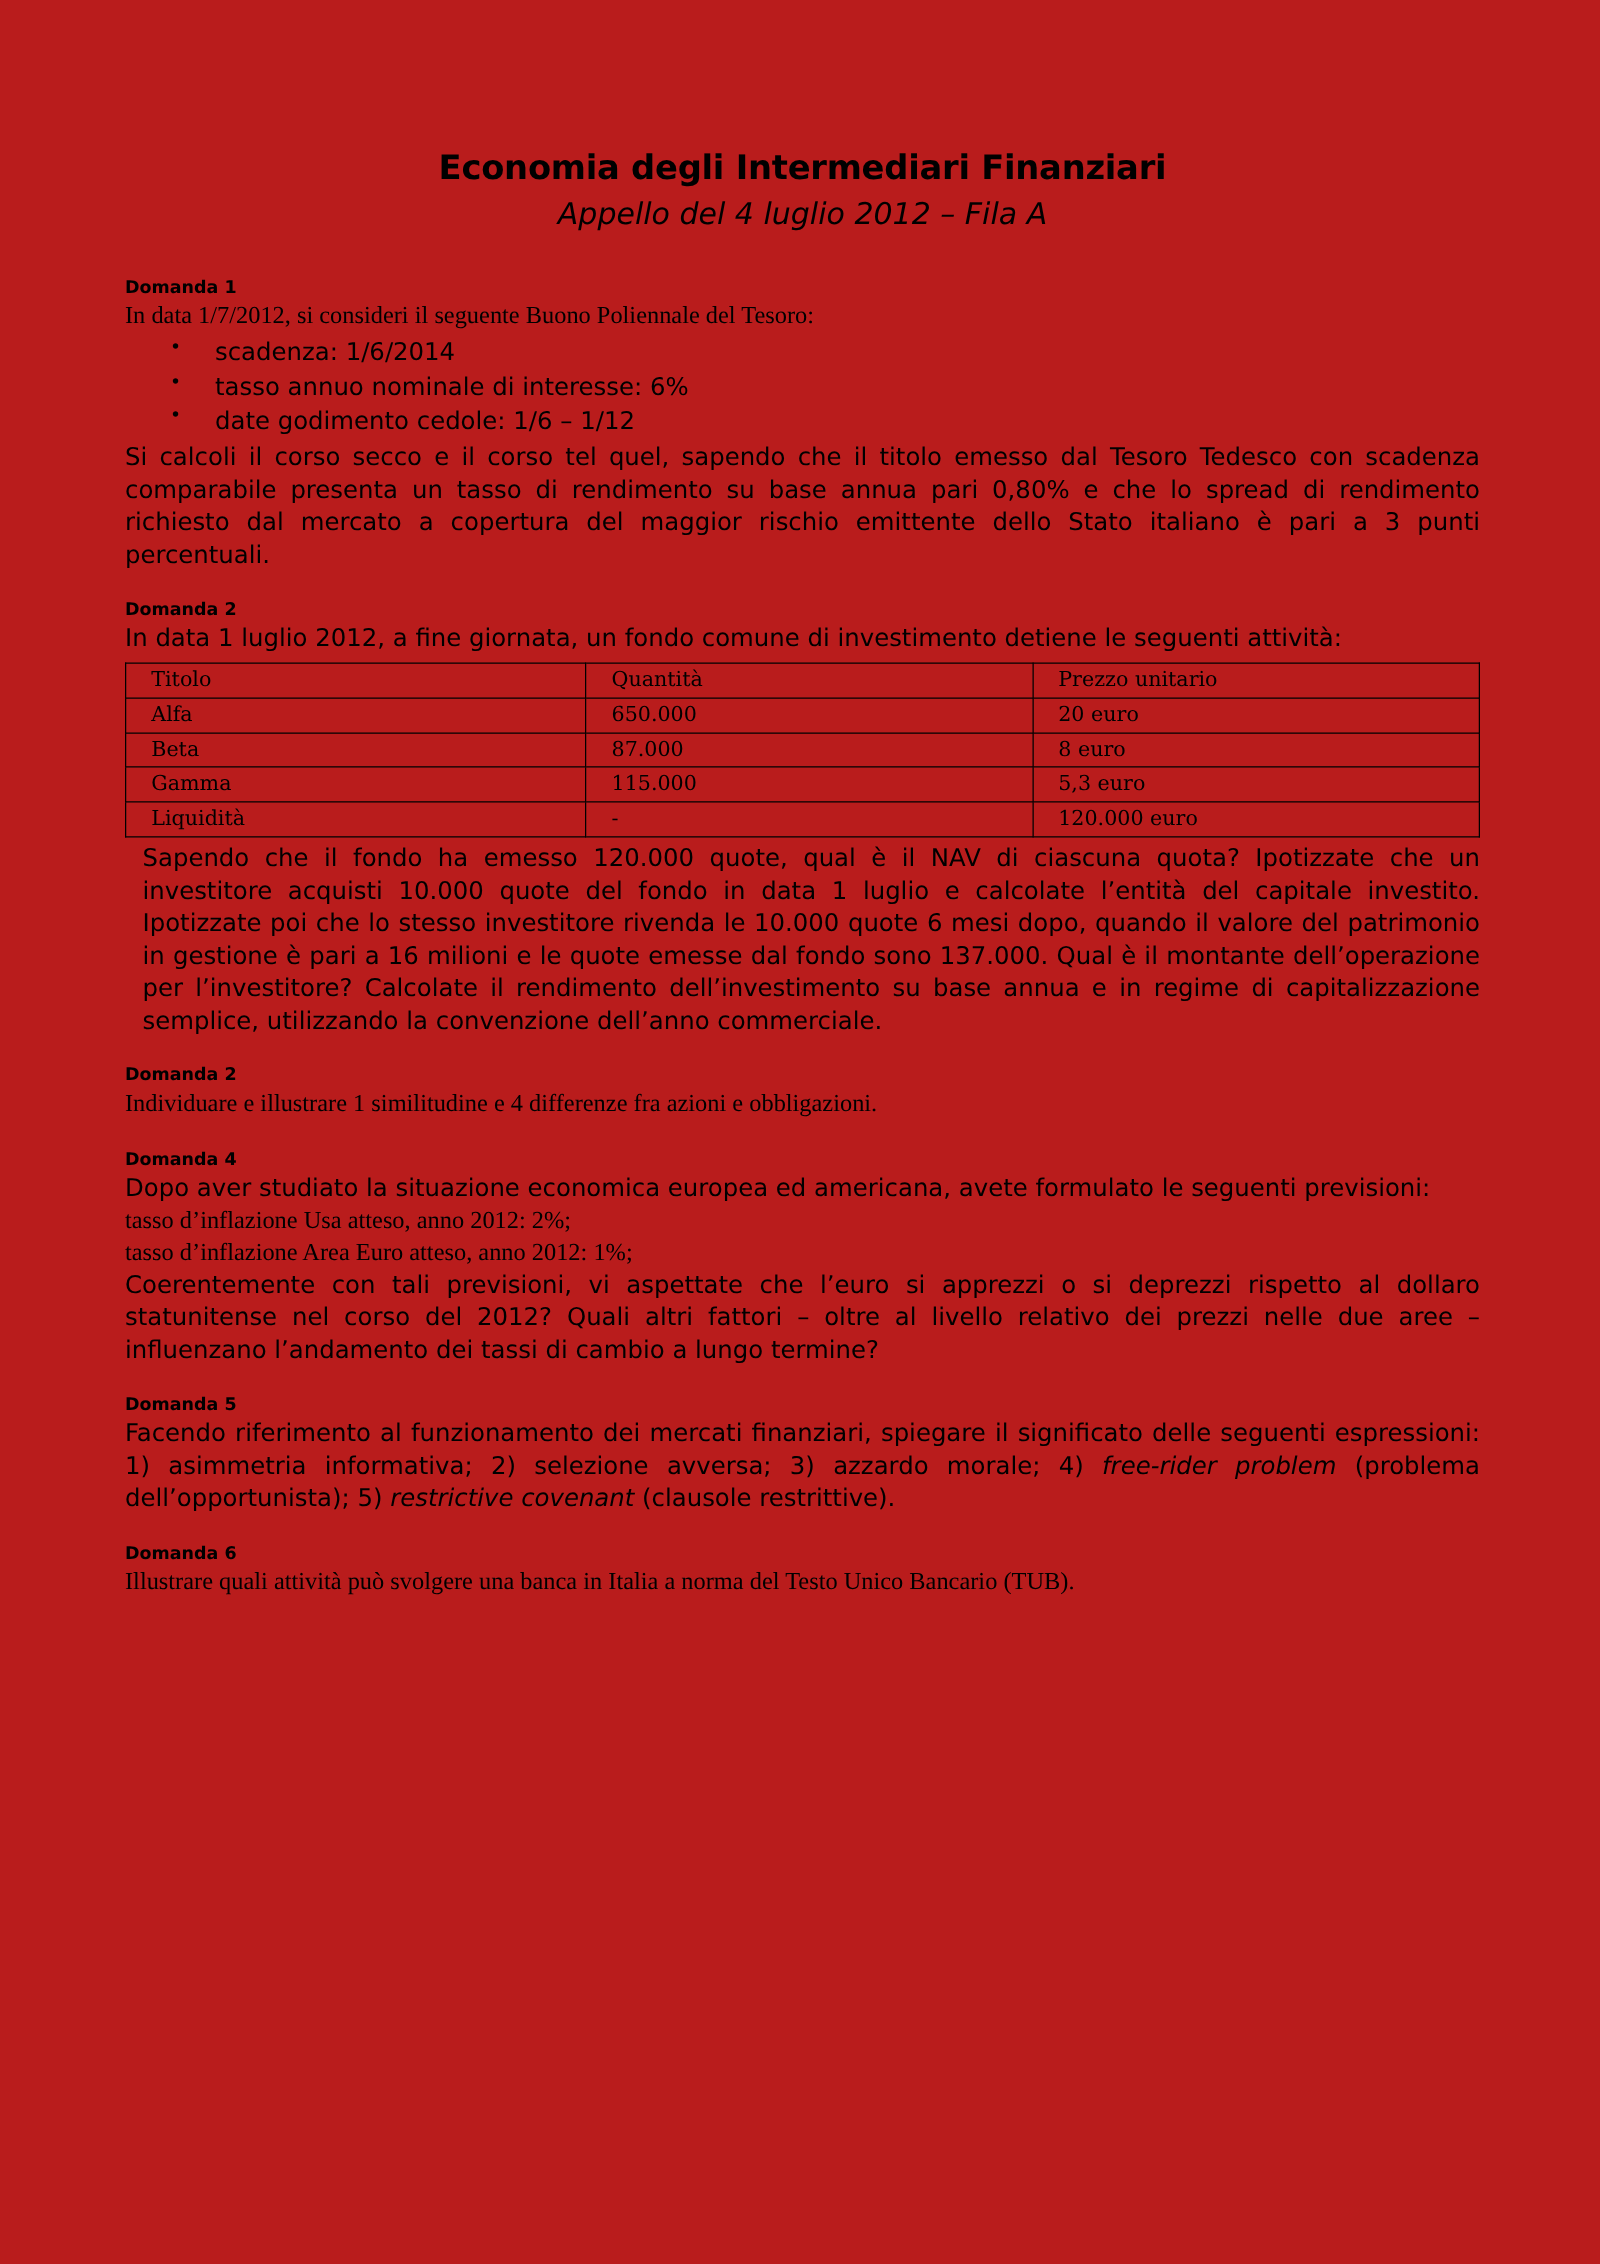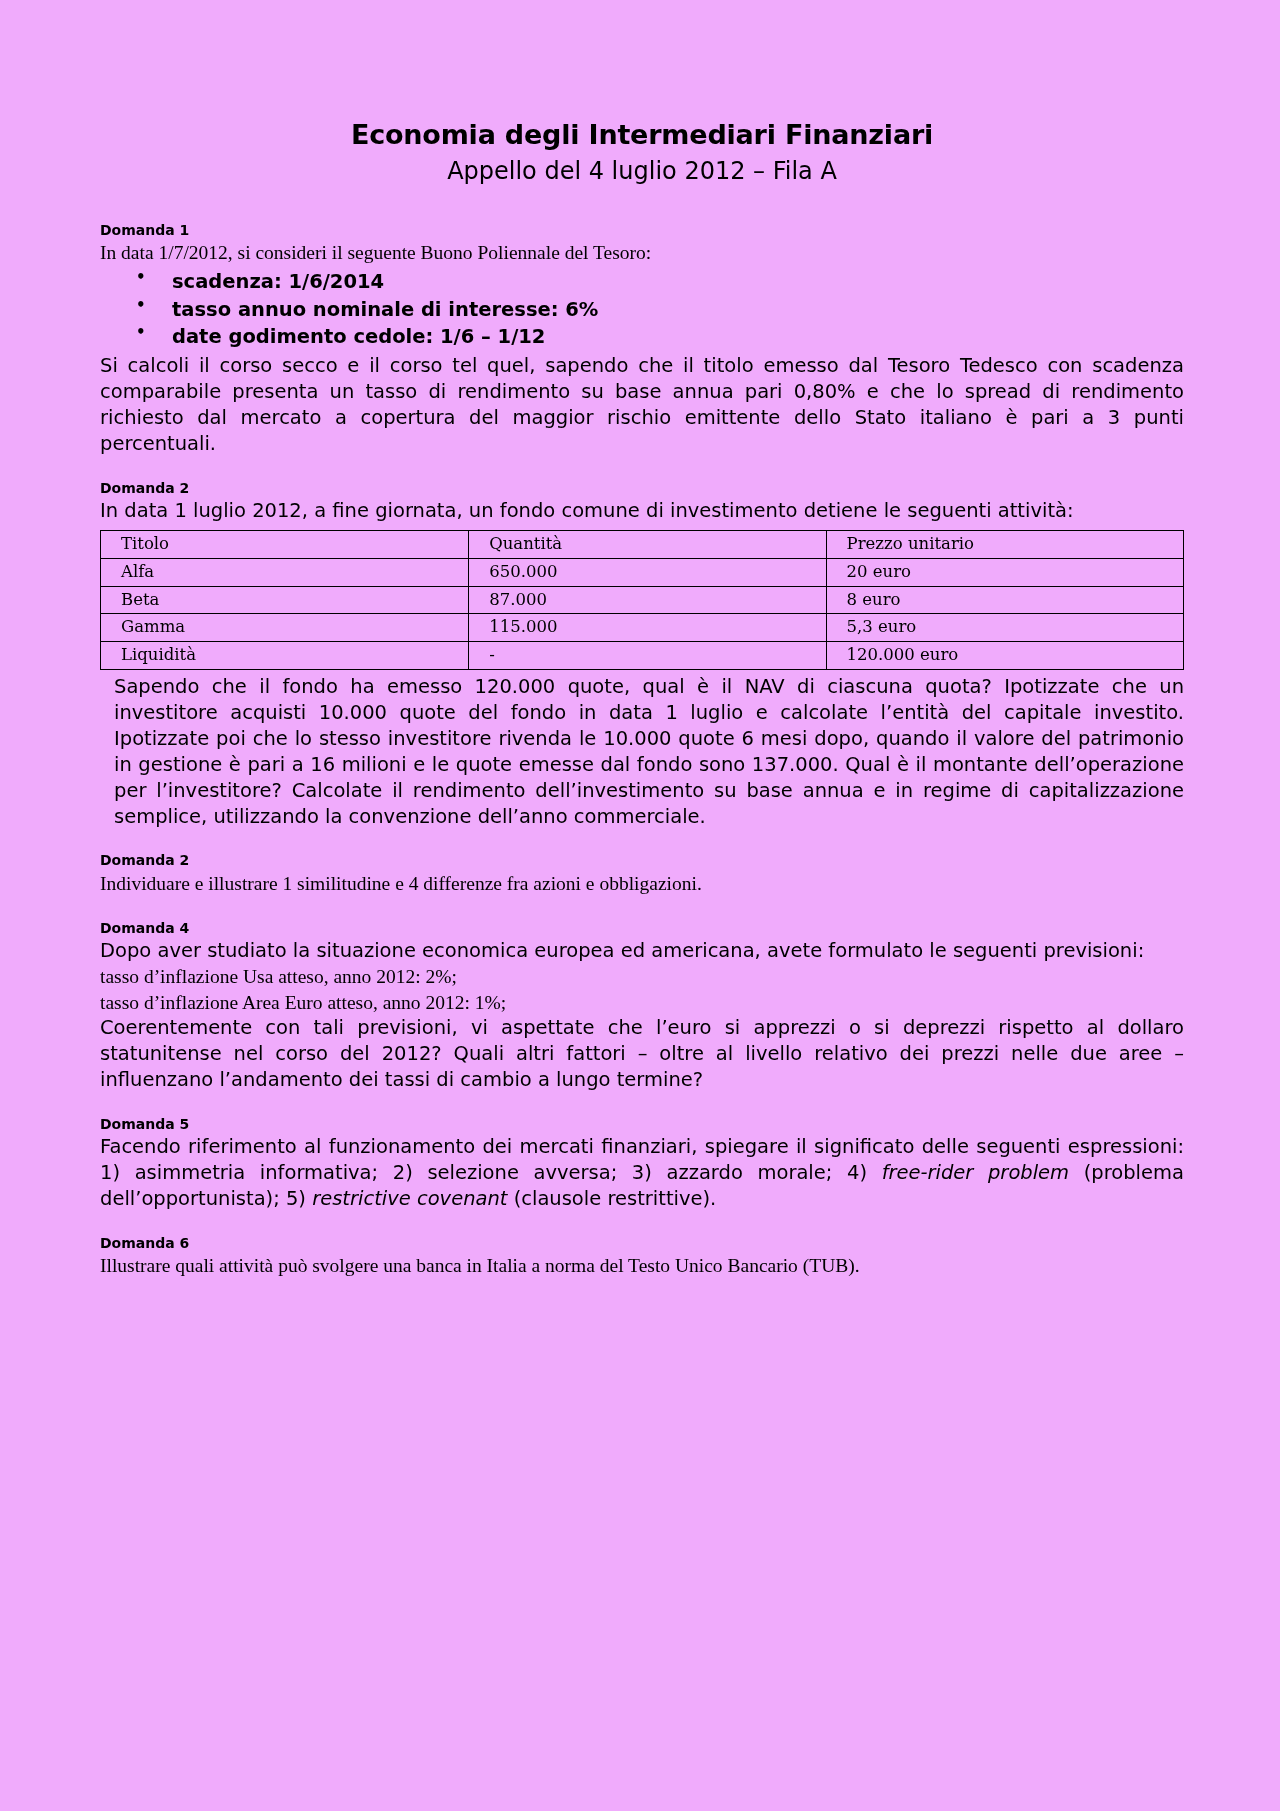--- a/index.html
+++ b/index.html
@@ -11,40 +11,41 @@
     width: 1280px;
     height: 1811px;
     font-family: "DejaVu Sans", sans-serif;
     color: #000000;
     -webkit-font-smoothing: antialiased;
   }
   .page {
     position: relative;
     width: 1280px;
     height: 1811px;
-    background: #f0abfc;
+    background: #b91c1c;
     box-sizing: border-box;
     padding: 118px 96px 0 100px;
   }
   .title-block {
     text-align: center;
     margin: 0 0 34px 0;
   }
   .doc-title {
     font-size: 27px;
     font-weight: bold;
     letter-spacing: -0.2px;
     line-height: 1.25;
     margin: 0;
   }
   .doc-subtitle {
     font-size: 24px;
     font-weight: normal;
     line-height: 1.3;
     margin: 4px 0 0 0;
+    font-style: italic;
   }
   .q-block {
     margin: 0 0 22px 0;
   }
   .q-heading {
     font-size: 14px;
     font-weight: bold;
     line-height: 1.3;
     margin: 0 0 1px 0;
   }
@@ -56,21 +57,20 @@
     hyphens: none;
   }
   .q-para.noj {
     text-align: left;
     font-family: Liberation Serif, serif;
   }
   .bullets {
     list-style: none;
     margin: 2px 0 2px 0;
     padding: 0;
-    font-weight: bold;
   }
   .bullets li {
     font-size: 19.5px;
     line-height: 1.42;
     margin: 0;
     padding-left: 72px;
     position: relative;
   }
   .bullets li::before {
     content: "•";

